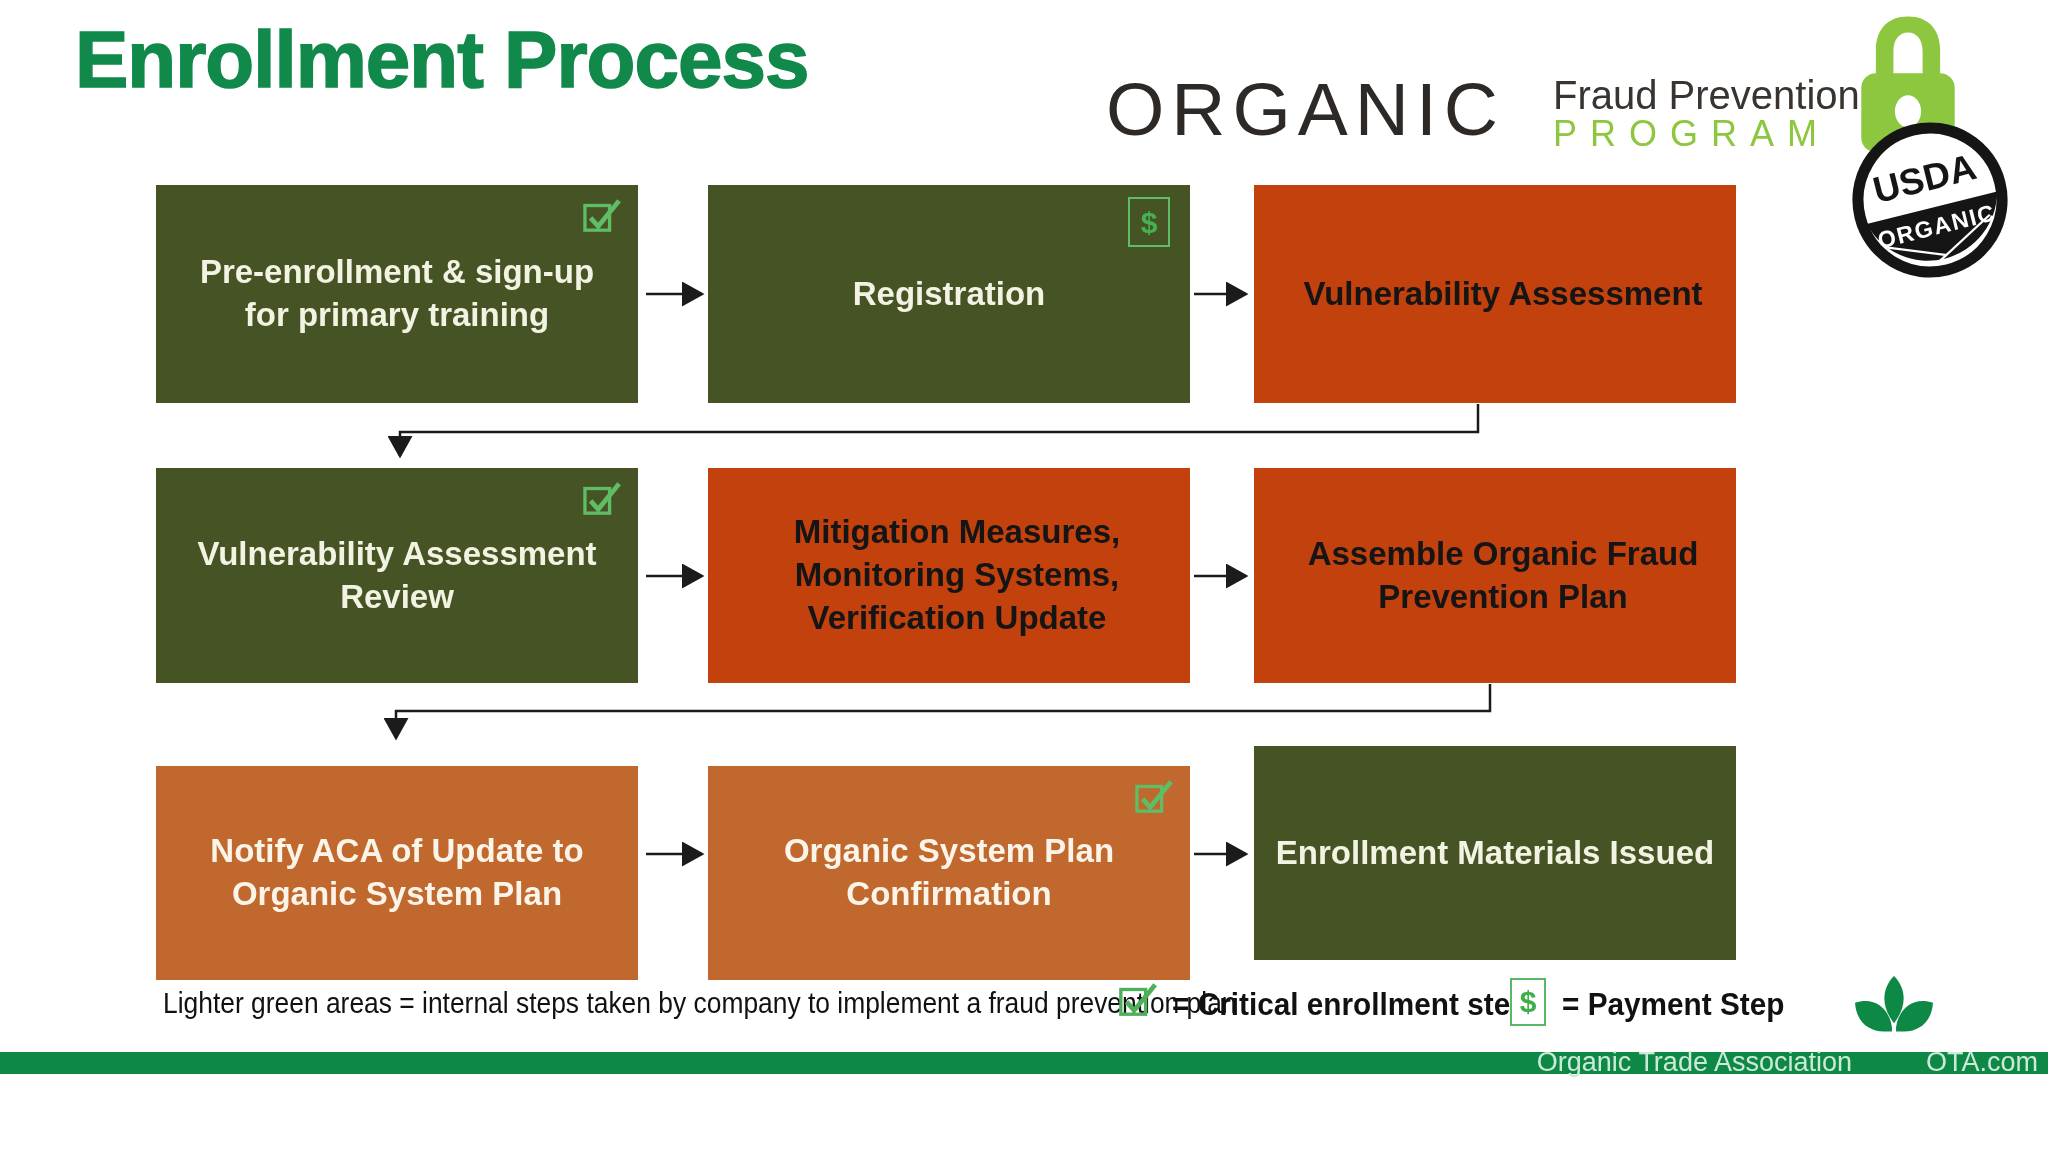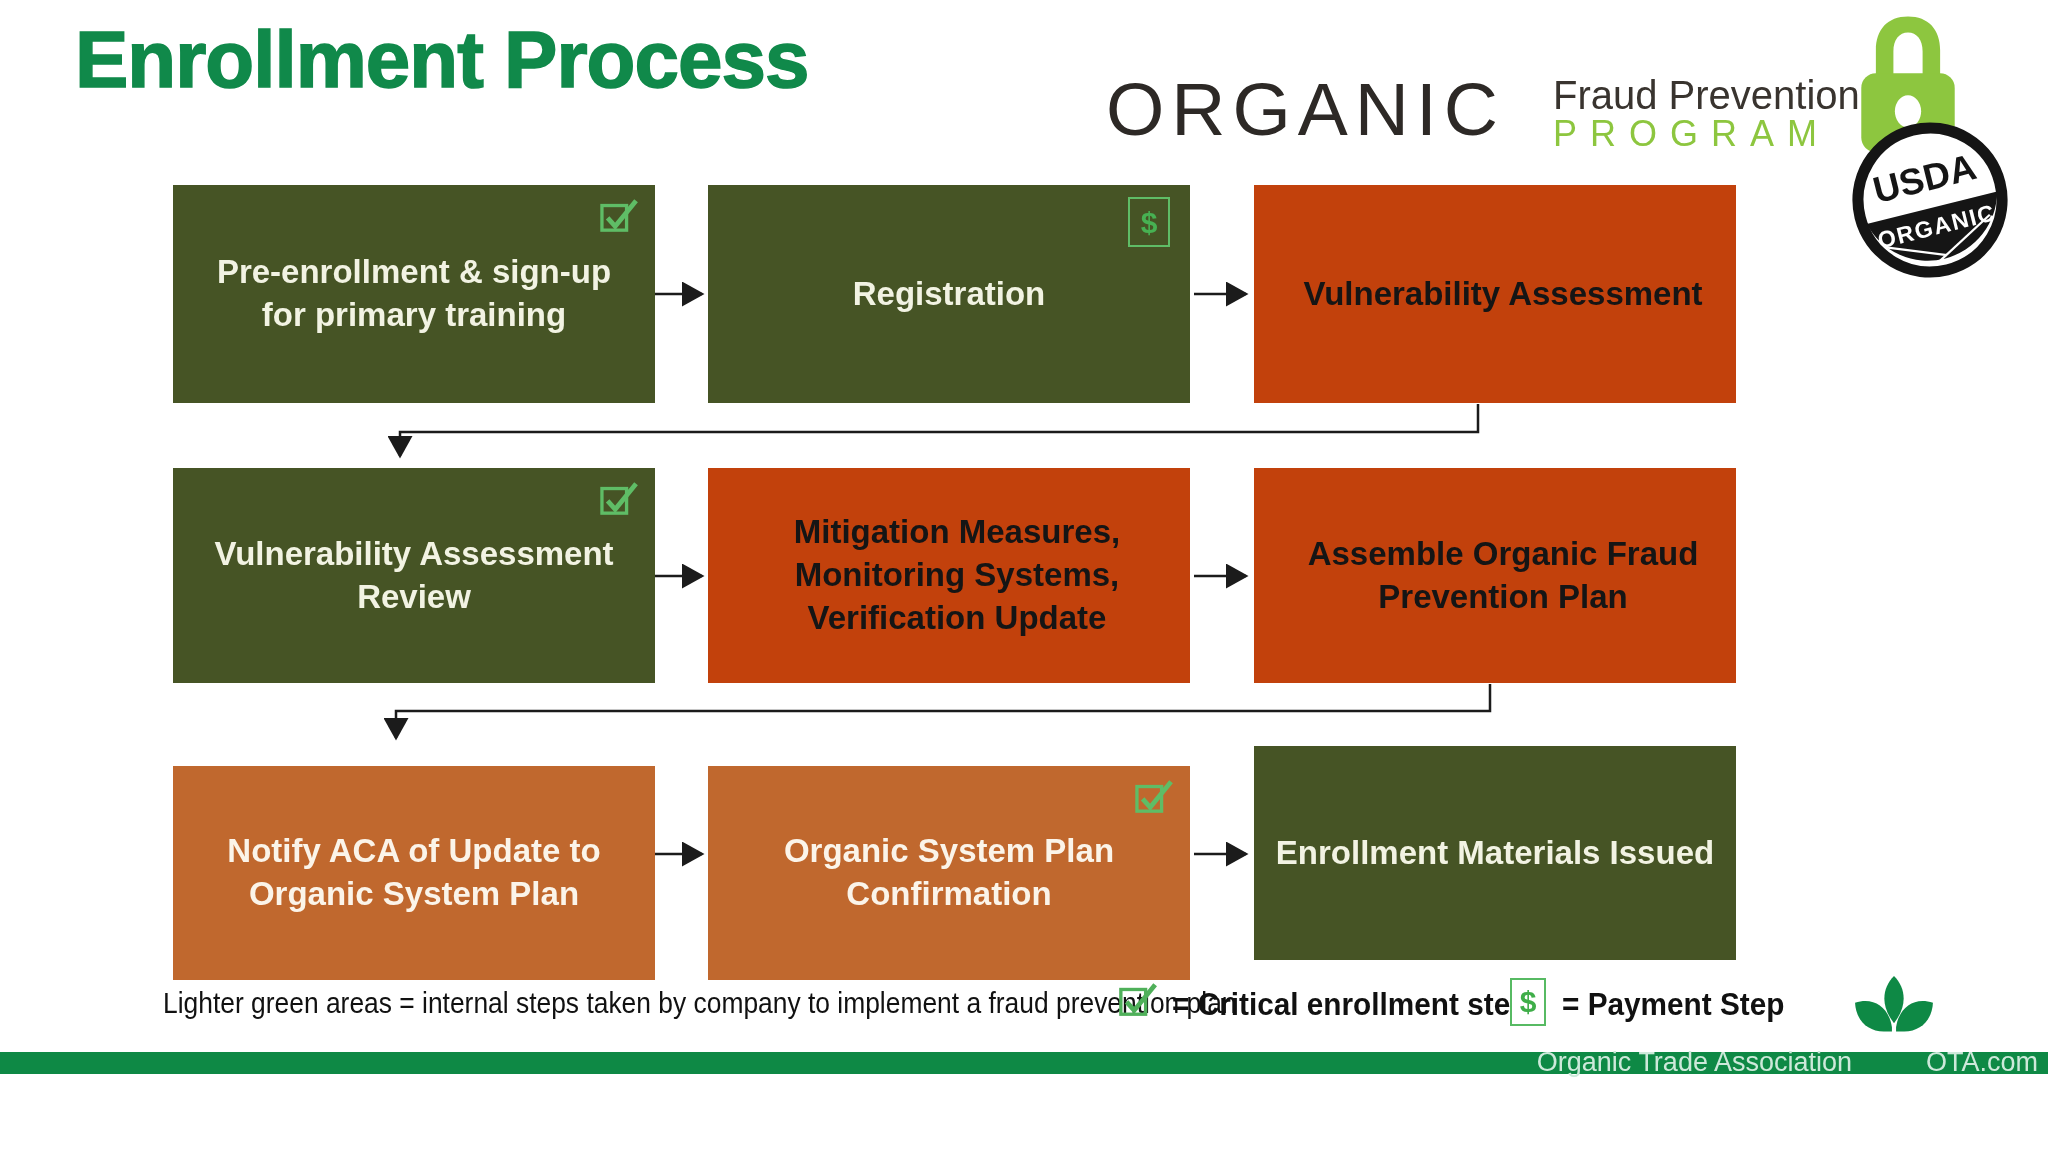--- a/index.html
+++ b/index.html
@@ -19,21 +19,21 @@
   .lock{position:absolute;left:1856px;top:12px;width:104px;height:146px;}
   .seal{position:absolute;left:1850px;top:120px;width:160px;height:160px;}
 
   
   .box{position:absolute;width:482px;display:flex;align-items:center;justify-content:center;
        text-align:center;font-weight:bold;font-size:33px;line-height:1.3;
        padding:0 20px;box-sizing:border-box;}
   .box.dark{background:#465425;color:#F2F3E3;}
   .box.light{background:#c2410c;color:#151515;padding-left:36px;}
   .box.orange{background:#C0682E;color:#FBF4E9;margin-top:20px;}
-  .c1{left:173px;} .c2{left:708px;} .c3{left:1254px;}
+  .c1{left:156px;} .c2{left:708px;} .c3{left:1254px;}
   .r1{top:185px;height:218px;} .r2{top:468px;height:215px;} .r3{top:746px;height:214px;}
   .pad-lg{padding:0 37px;}
 
   .badge-check{position:absolute;top:12px;right:16px;width:40px;height:36px;}
   .badge-dollar{position:absolute;top:12px;right:20px;width:38px;height:46px;border:2px solid #5FBD66;
                 color:#47B152;font-size:30px;font-weight:bold;display:flex;align-items:center;justify-content:center;}
 
   .connectors{position:absolute;left:0;top:0;width:2048px;height:1152px;pointer-events:none;}
 
   

